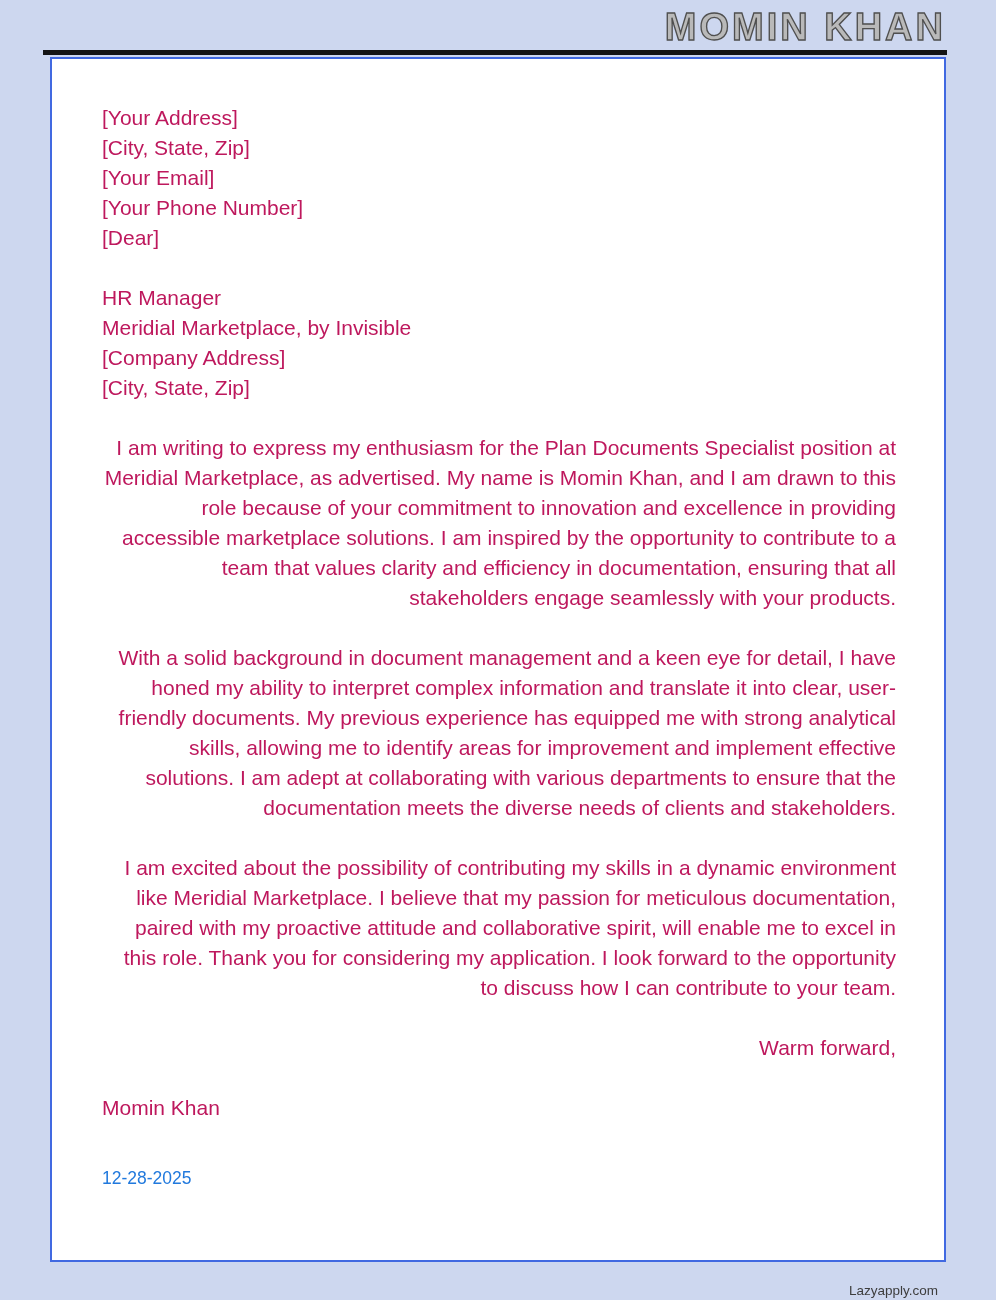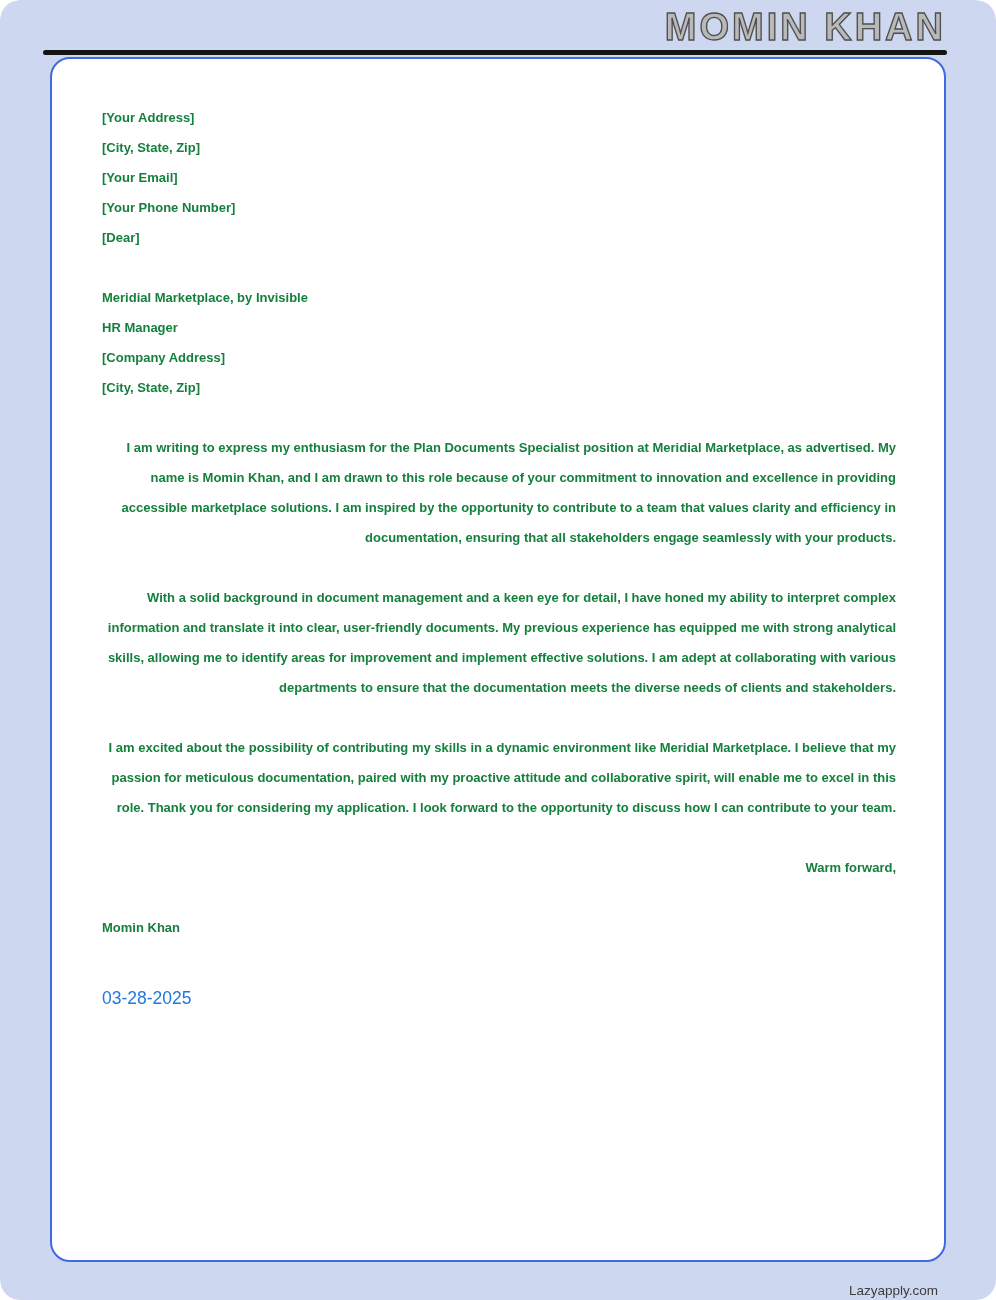--- a/index.html
+++ b/index.html
@@ -1,15 +1,15 @@
 <!DOCTYPE html>
 <html><head>
 <meta charset="utf-8">
 <style>
-  * { margin: 0; padding: 0; box-sizing: border-box; border-radius: 20px; }
+  * { margin: 0; padding: 0; box-sizing: border-box; }
   html, body {
     width: 996px; height: 1300px;
     font-family: "Liberation Sans", sans-serif;
   }
   .canvas {
     position: relative;
     width: 996px; height: 1300px;
     background: #cdd7ef;
     overflow: hidden;
   }
@@ -33,24 +33,23 @@
   .page {
     position: absolute;
     top: 57px; left: 50px;
     width: 896px; height: 1205px;
     background: #ffffff;
     border: 2px solid #4169e1;
     padding: 44px 48px 0 50px;
   }
   .block { margin-bottom: 30px; }
   .line, .para {
-    font-size: 13px;
+    font-size: 21px;
     line-height: 30px;
-    color: #15803d;
-    font-weight: bold;
+    color: #be185d;
   }
   .para { margin-bottom: 30px; text-align: right; }
   .letter-date {
     margin-top: 40px;
     font-size: 17.5px;
     line-height: 30px;
     color: #2179dd;
   }
   .watermark {
     position: absolute;
@@ -73,34 +72,34 @@
 
     <div class="block">
       <p class="line">[Your Address]</p>
       <p class="line">[City, State, Zip]</p>
       <p class="line">[Your Email]</p>
       <p class="line">[Your Phone Number]</p>
       <p class="line">[Dear]</p>
     </div>
 
     <div class="block">
+      <p class="line">HR Manager</p>
       <p class="line">Meridial Marketplace, by Invisible</p>
-      <p class="line">HR Manager</p>
       <p class="line">[Company Address]</p>
       <p class="line">[City, State, Zip]</p>
     </div>
 
 
     <p class="para">I am writing to express my enthusiasm for the Plan Documents Specialist position at Meridial Marketplace, as advertised. My name is Momin Khan, and I am drawn to this role because of your commitment to innovation and excellence in providing accessible marketplace solutions. I am inspired by the opportunity to contribute to a team that values clarity and efficiency in documentation, ensuring that all stakeholders engage seamlessly with your products.</p>
     <p class="para">With a solid background in document management and a keen eye for detail, I have honed my ability to interpret complex information and translate it into clear, user-friendly documents. My previous experience has equipped me with strong analytical skills, allowing me to identify areas for improvement and implement effective solutions. I am adept at collaborating with various departments to ensure that the documentation meets the diverse needs of clients and stakeholders.</p>
     <p class="para">I am excited about the possibility of contributing my skills in a dynamic environment like Meridial Marketplace. I believe that my passion for meticulous documentation, paired with my proactive attitude and collaborative spirit, will enable me to excel in this role. Thank you for considering my application. I look forward to the opportunity to discuss how I can contribute to your team.</p>
 
     <p class="para">Warm forward,</p>
 
     <p class="line">Momin Khan</p>
 
-    <p class="letter-date">03-28-2025</p>
+    <p class="letter-date">12-28-2025</p>
 
   </div>
 
   <div class="watermark">Lazyapply.com</div>
 
 </div>
 
 </body></html>

